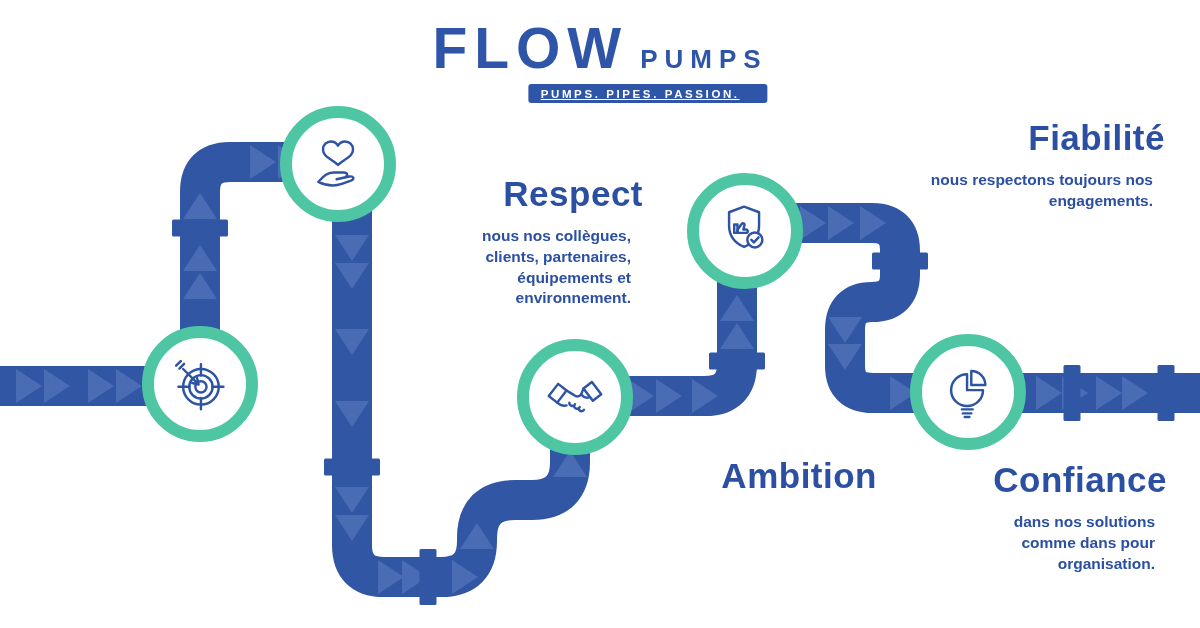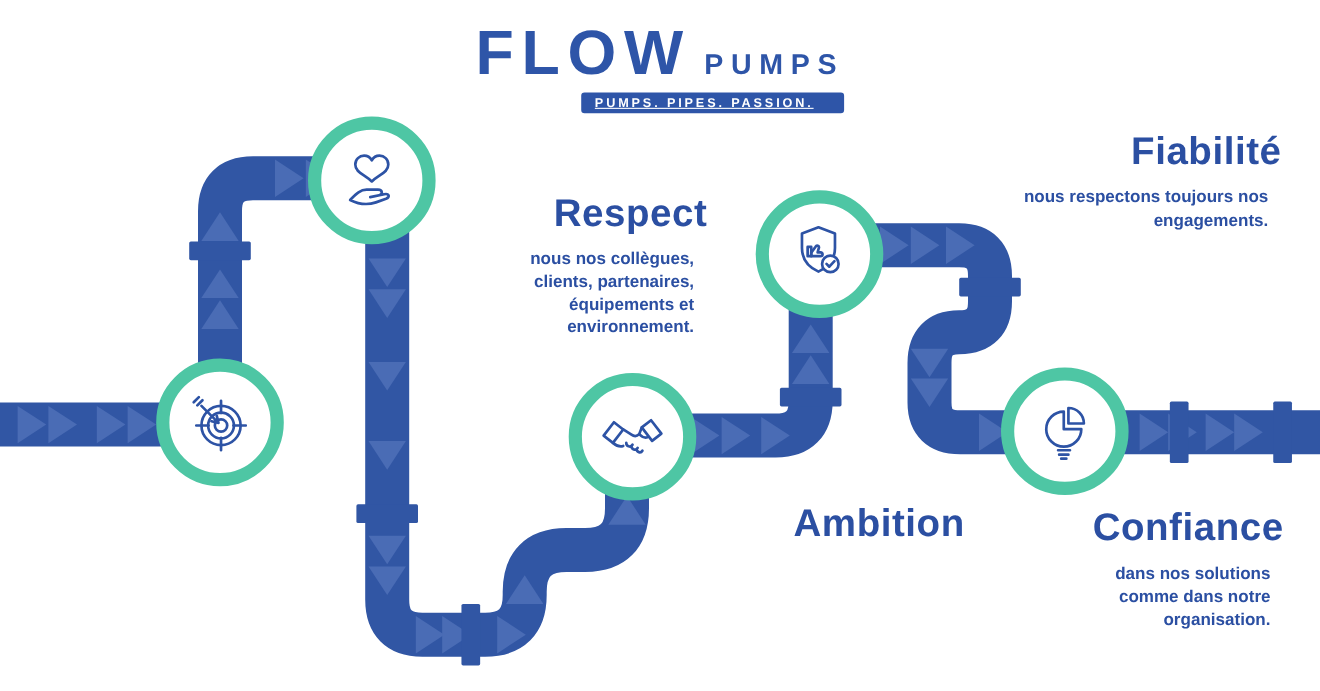--- a/index.html
+++ b/index.html
@@ -163,16 +163,16 @@
     <h2>Ambition</h2>
   </div>
 
   <div class="value-text" style="left:820px;top:118px;width:345px;">
     <h2>Fiabilité</h2>
     <p>nous respectons toujours nos engagements.</p>
   </div>
 
   <div class="value-text" style="left:952px;top:460px;width:215px;">
     <h2>Confiance</h2>
-    <p>dans nos solutions comme dans notre organisation.</p>
+    <p>dans nos solutions comme dans pour organisation.</p>
   </div>
 
 </div>
 
 </body></html>

